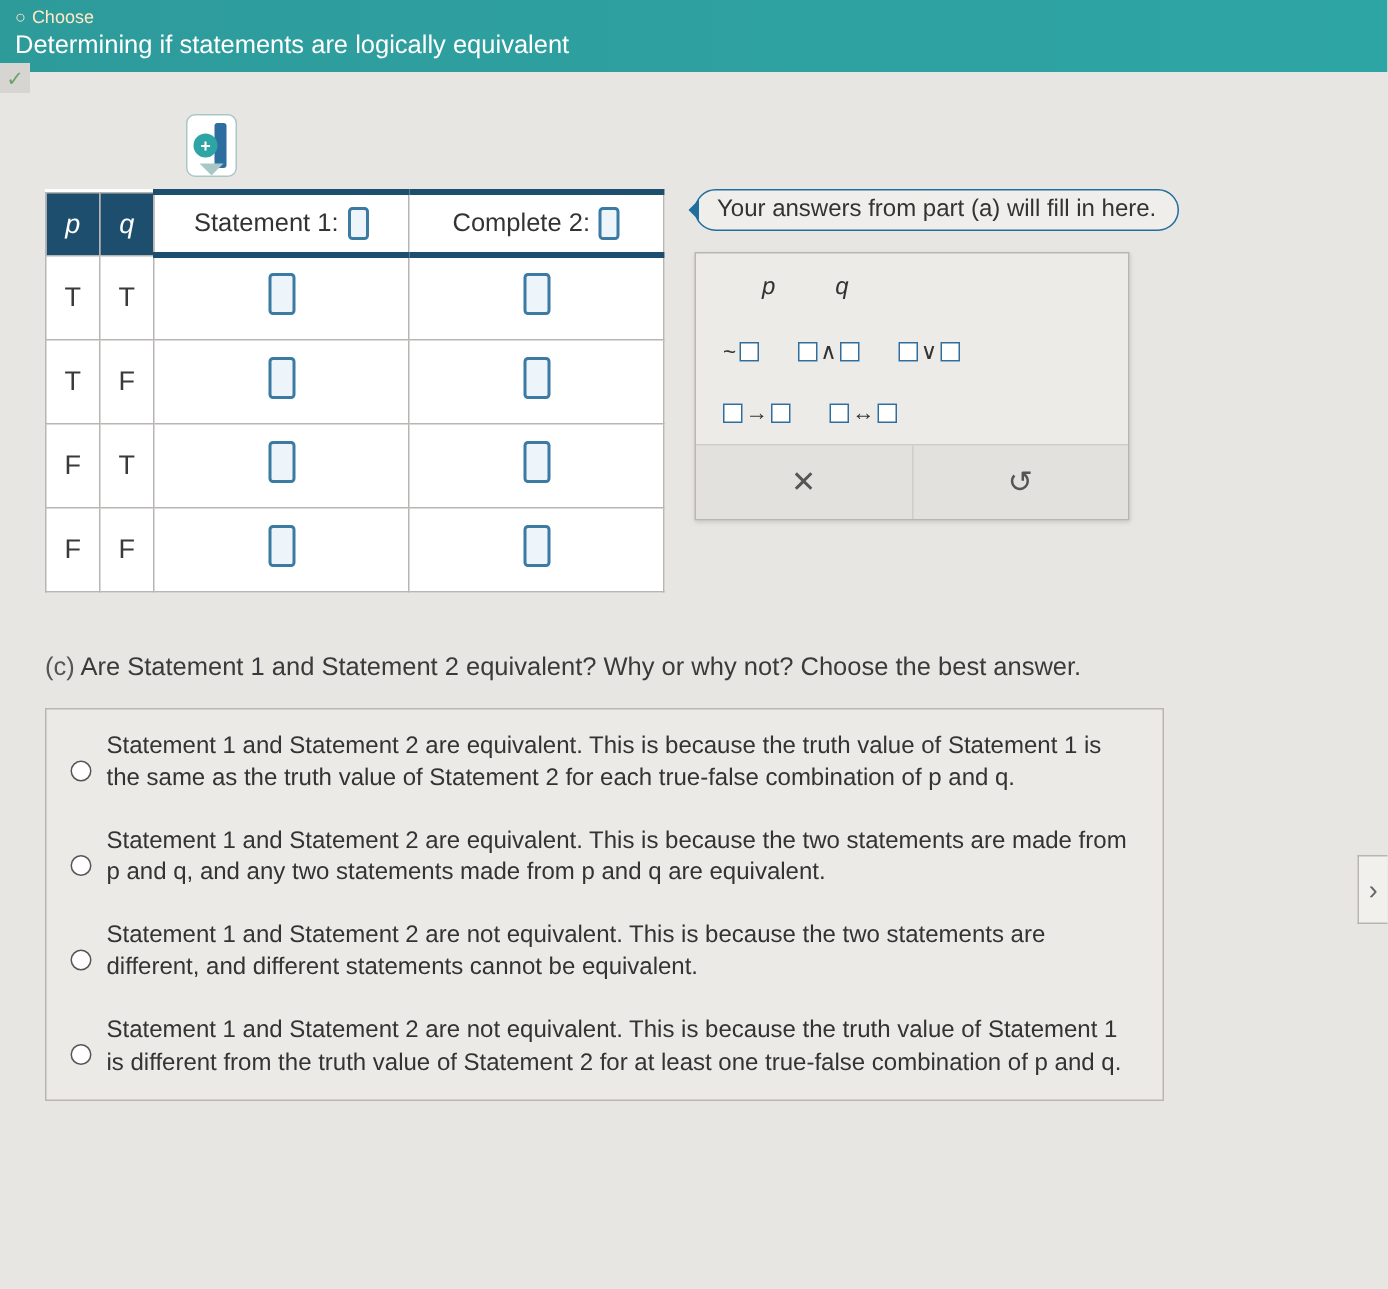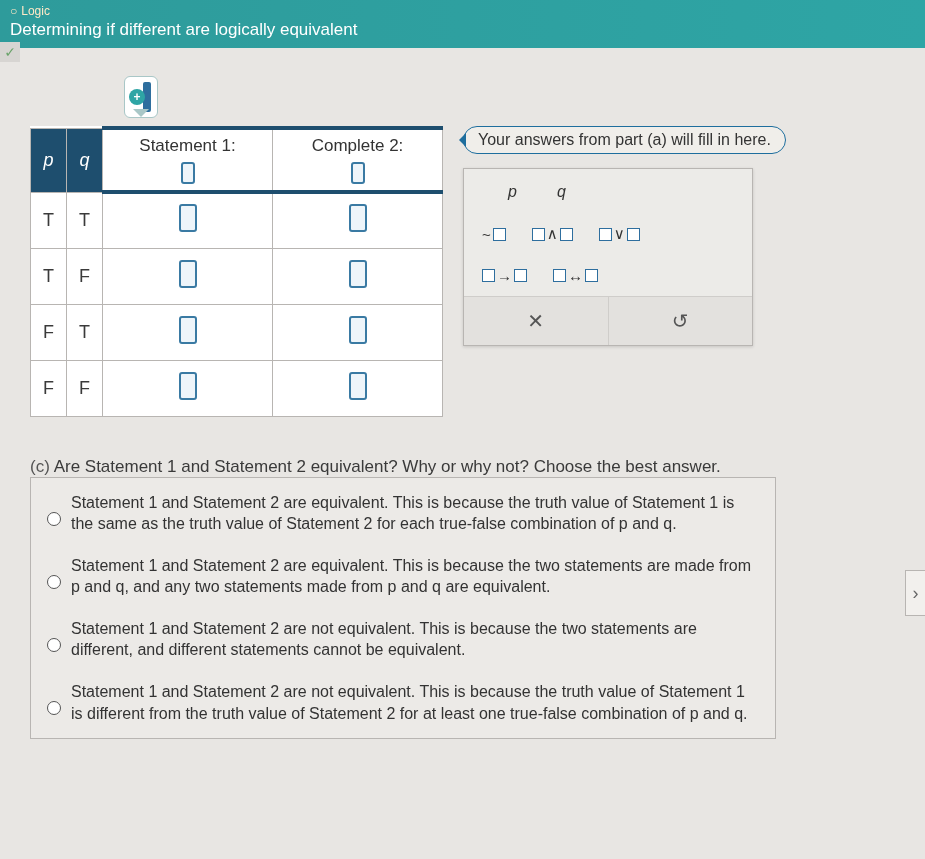--- a/index.html
+++ b/index.html
@@ -87,21 +87,20 @@
   }
   table.truth thead th.stmt {
     background:#fff;color:#333;font-style:normal;
     padding: 6px 10px;
     border-top:4px solid #1e4e6e;
     border-bottom:4px solid #1e4e6e;
   }
   .stmt-inner{
     display:flex;align-items:center;justify-content:center;gap:6px;
     font-size:17px;
-    flex-direction:column;
   }
   .col-pq { width:36px; }
   .col-s { width: 170px; }
   table.truth tbody td { height: 56px; font-size: 18px; }
   .slot {
     display:inline-block;
     width: 18px; height: 28px;
     border: 2px solid #3a7aa3;
     border-radius: 3px;
     background:#eef5fa;
@@ -139,21 +138,21 @@
   .sq { display:inline-block; width:13px; height:13px; border:1.5px solid #2e6e9e; background:#fff; }
   .palette .actions {
     display:flex; border-top:1px solid #cfcdca; background:#e3e1de;
   }
   .palette .actions > div {
     flex:1; text-align:center; padding: 12px 0;
     font-size: 20px; color:#555;
   }
   .palette .actions > div + div { border-left:1px solid #cfcdca; }
   .part-c { margin-top: 40px; }
-  .part-c .q { font-size: 17px; margin-bottom: 0;}
+  .part-c .q { font-size: 17px; margin-bottom: 17px;}
   .choices {
     border:1px solid #b8b5b2;
     background:#eceae7;
     width: 746px;
     padding: 4px 0;
   }
   .choice {
     display:flex; gap: 10px;
     padding: 10px 16px;
     font-size: 16px;
@@ -173,23 +172,23 @@
     display:flex;align-items:center;justify-content:center;
     font-size:18px;color:#666;
   }
 </style>
 </head>
 <body>
 
 <div class="topbar">
   <div class="topic">
     <span>○</span>
-    <span>Logic</span>
+    <span>Choose</span>
   </div>
-  <div class="title">Determining if different are logically equivalent</div>
+  <div class="title">Determining if statements are logically equivalent</div>
 </div>
 
 <div class="check-strip">✓</div>
 
 <div class="content">
 
   <div class="add-col-btn">
     <span class="plus">+</span>
     <span class="bar"></span>
   </div>

